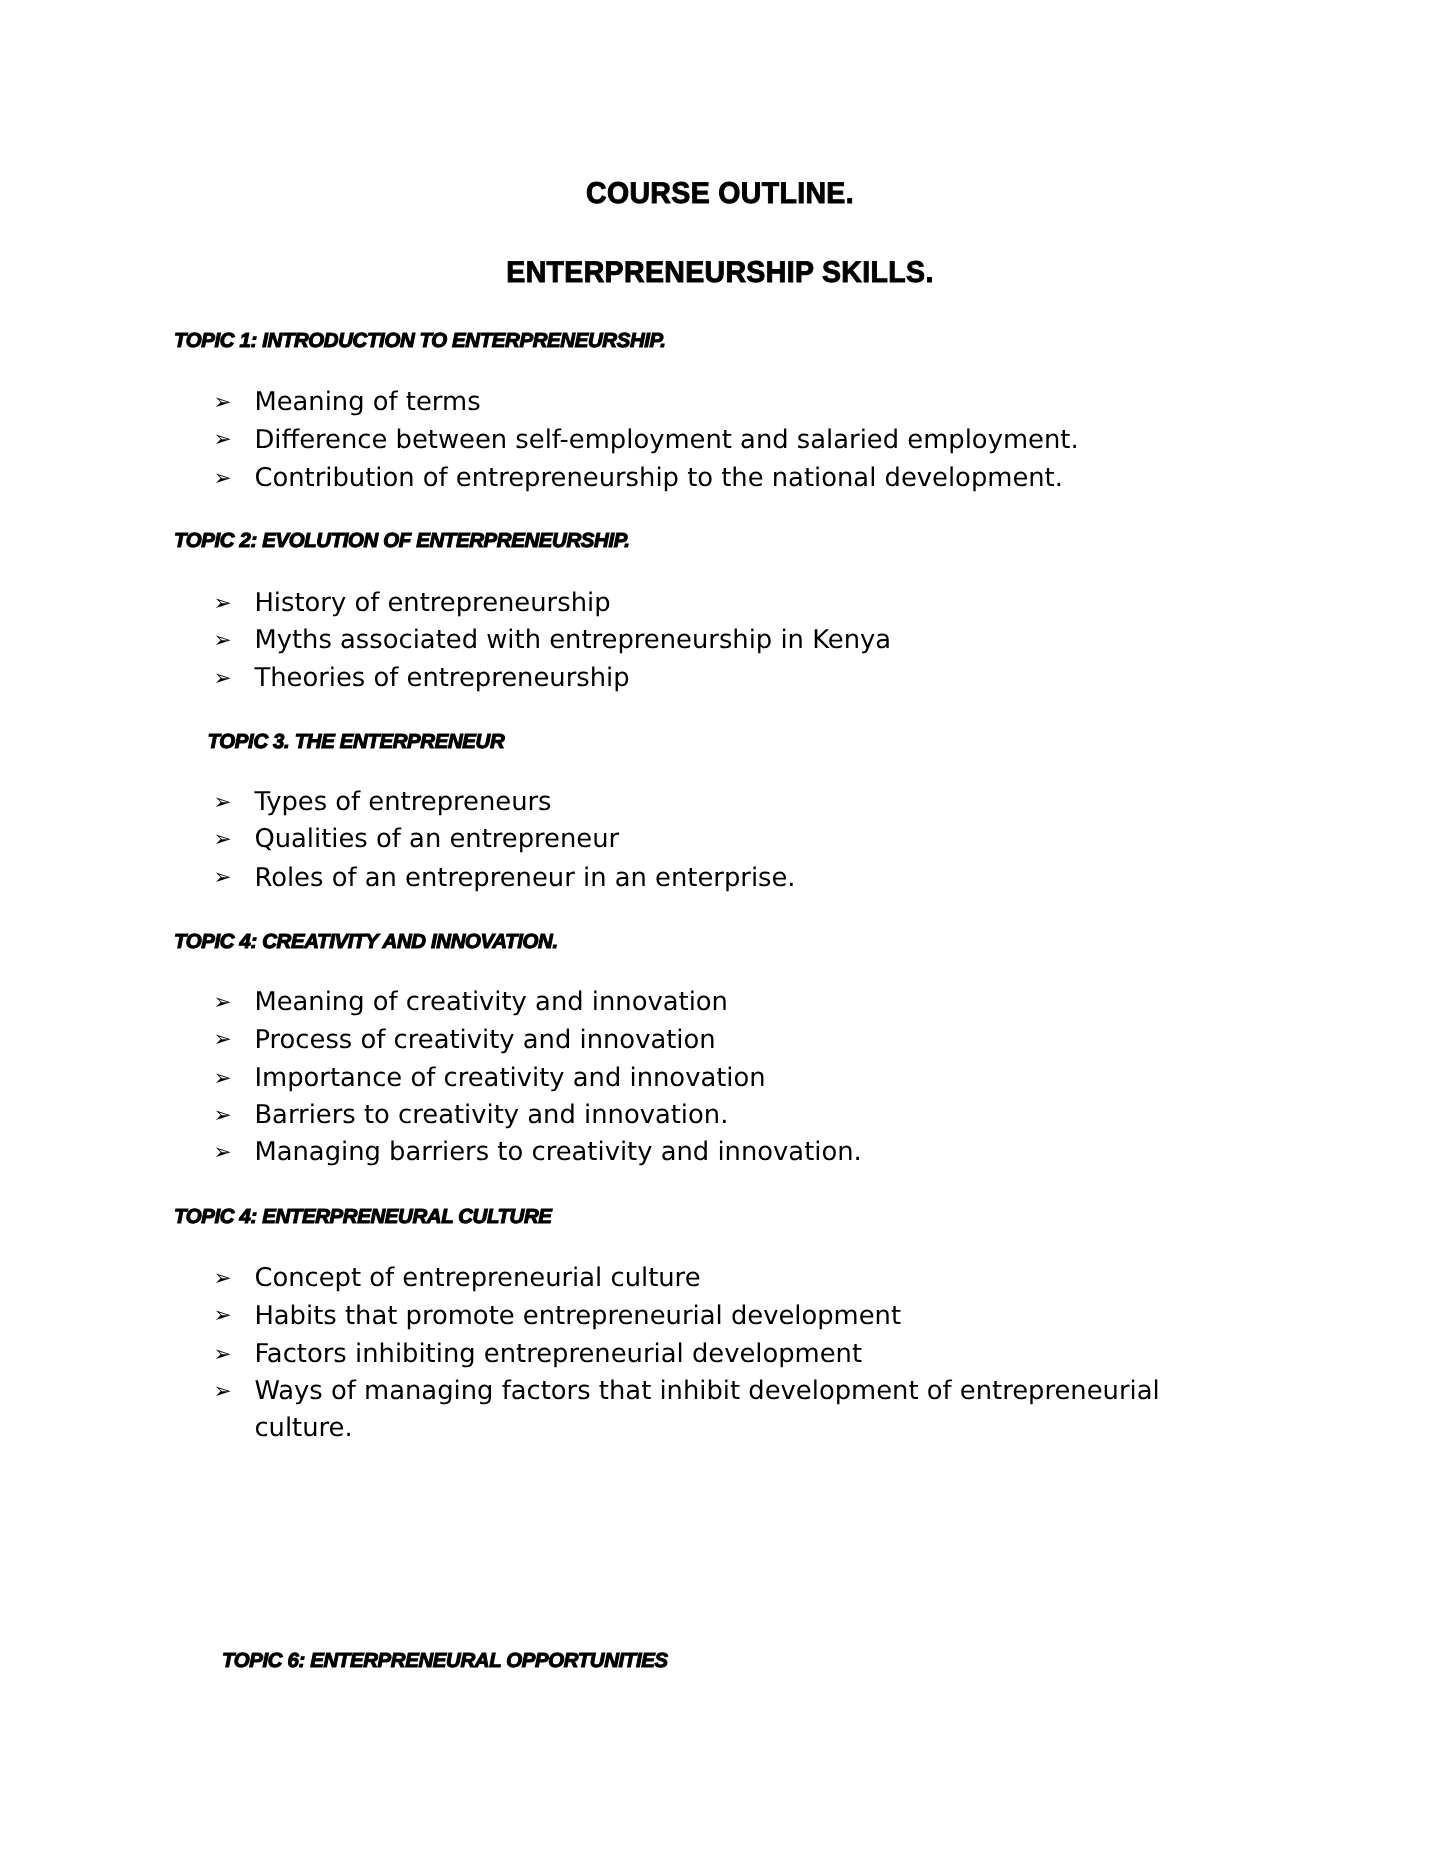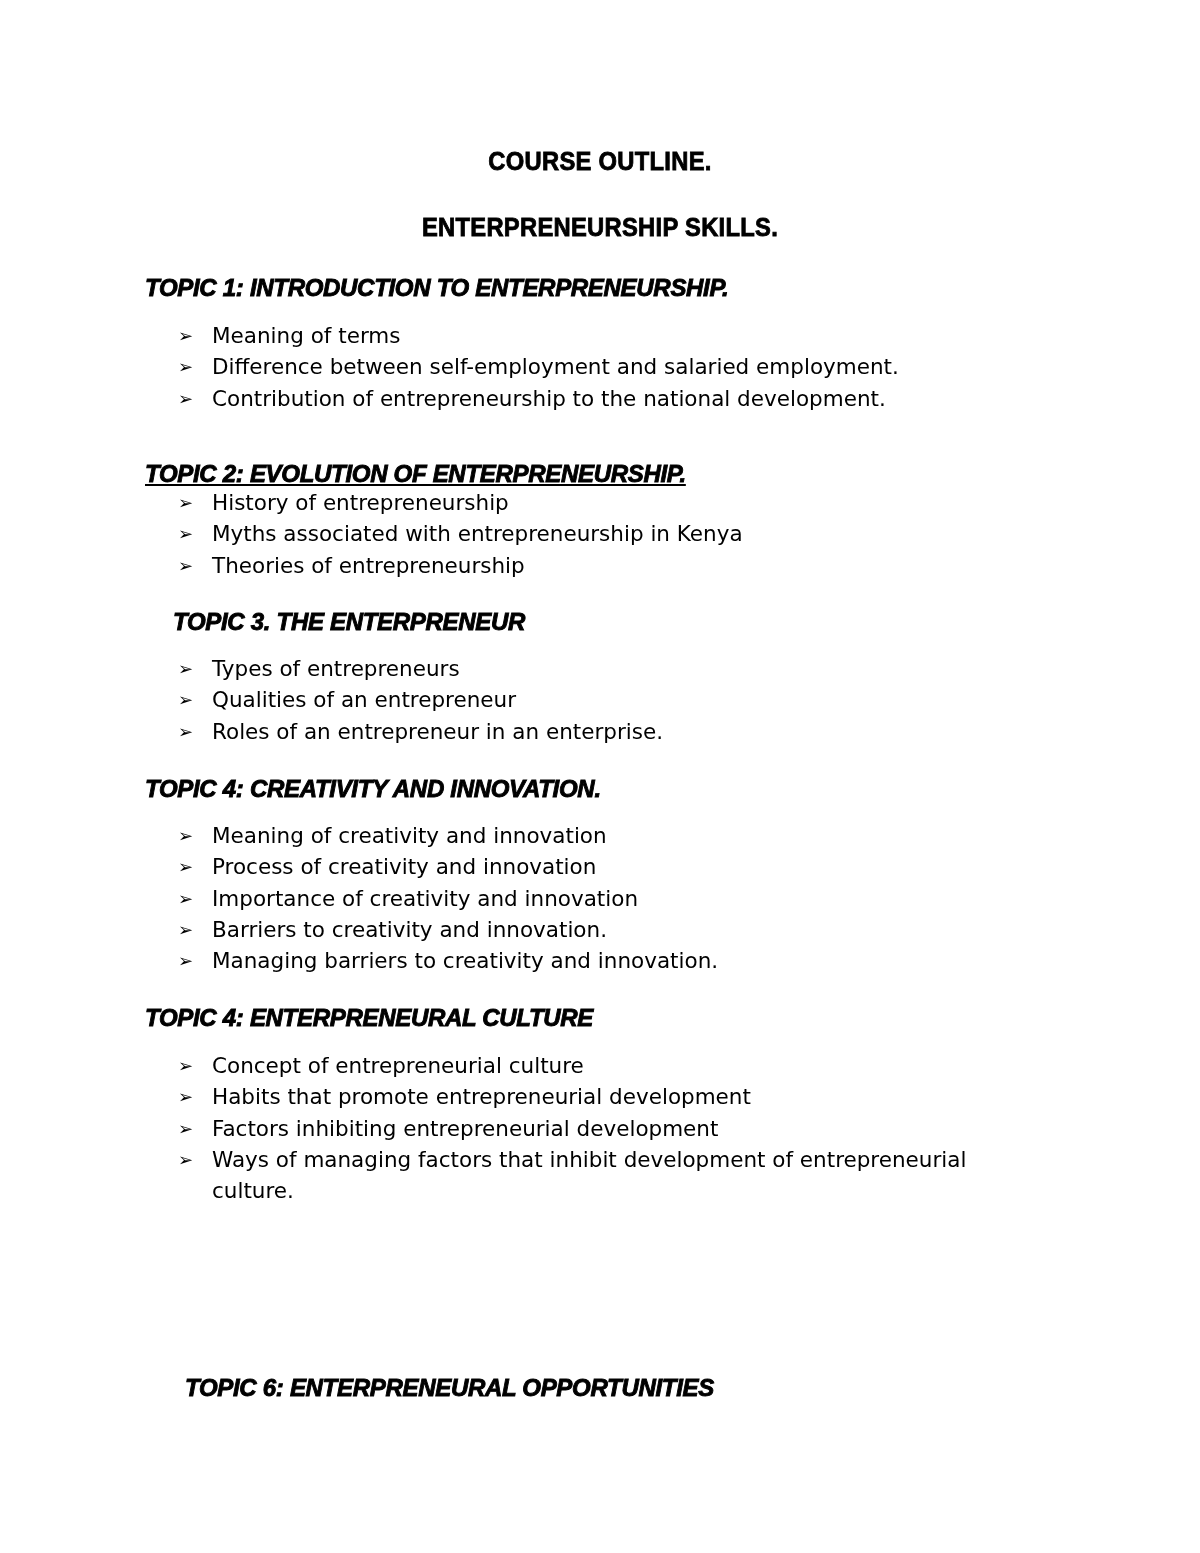--- a/index.html
+++ b/index.html
@@ -3,41 +3,41 @@
 <meta charset="utf-8">
 <style>
   html, body { margin:0; padding:0; background:#fff; }
   body { width:1200px; height:1553px; position:relative; overflow:hidden; color:#000; }
   .page { position:absolute; left:0; top:0; width:1200px; height:1553px; }
   .title { position:absolute; left:0; width:1200px; text-align:center;
     font-family:"Liberation Sans", sans-serif; font-weight:900; font-size:25px;
     letter-spacing:0.3px; transform:scaleX(0.95); -webkit-text-stroke:0.8px #000; }
   .topic-heading { position:absolute; left:145px;
     font-family:"Liberation Sans", sans-serif; font-weight:bold; font-style:italic;
-    font-size:24px; -webkit-text-stroke:0.9px #000; letter-spacing:-0.3px; white-space:nowrap;text-align:center; }
+    font-size:17px; -webkit-text-stroke:0.9px #000; letter-spacing:-0.3px; white-space:nowrap;text-align:center; }
   ul.items { position:absolute; left:178px; margin:0; padding:0; list-style:none;
     font-family:"DejaVu Sans", sans-serif; font-size:21.5px; line-height:31.3px; }
   ul.items li { position:relative; padding-left:34px; width:830px; }
   .bullet { position:absolute; left:0; top:0; font-family:"DejaVu Sans", sans-serif; font-size:18px; }
 </style>
 </head>
 <body>
 
 <div class="page">
   <div class="title" style="top:147px;">COURSE OUTLINE.</div>
   <div class="title" style="top:213px;">ENTERPRENEURSHIP SKILLS.</div>
 
   <div class="topic-heading" style="top:274px;">TOPIC 1: INTRODUCTION TO ENTERPRENEURSHIP.</div>
   <ul class="items" style="top:320px;">
     <li><span class="bullet">➢</span><span>Meaning of terms</span></li>
     <li><span class="bullet">➢</span><span>Difference between self-employment and salaried employment.</span></li>
     <li><span class="bullet">➢</span><span>Contribution of entrepreneurship to the national development.</span></li>
   </ul>
 
-  <div class="topic-heading" style="top:460px;text-decoration:underline;">TOPIC 2: EVOLUTION OF ENTERPRENEURSHIP.</div>
+  <div class="topic-heading" style="top:441px;">TOPIC 2: EVOLUTION OF ENTERPRENEURSHIP.</div>
   <ul class="items" style="top:487px;">
     <li><span class="bullet">➢</span><span>History of entrepreneurship</span></li>
     <li><span class="bullet">➢</span><span>Myths associated with entrepreneurship in Kenya</span></li>
     <li><span class="bullet">➢</span><span>Theories of entrepreneurship</span></li>
   </ul>
 
   <div class="topic-heading" style="top:608px;margin-left:28px;">TOPIC 3. THE ENTERPRENEUR</div>
   <ul class="items" style="top:653px;">
     <li><span class="bullet">➢</span><span>Types of entrepreneurs</span></li>
     <li><span class="bullet">➢</span><span>Qualities of an entrepreneur</span></li>

